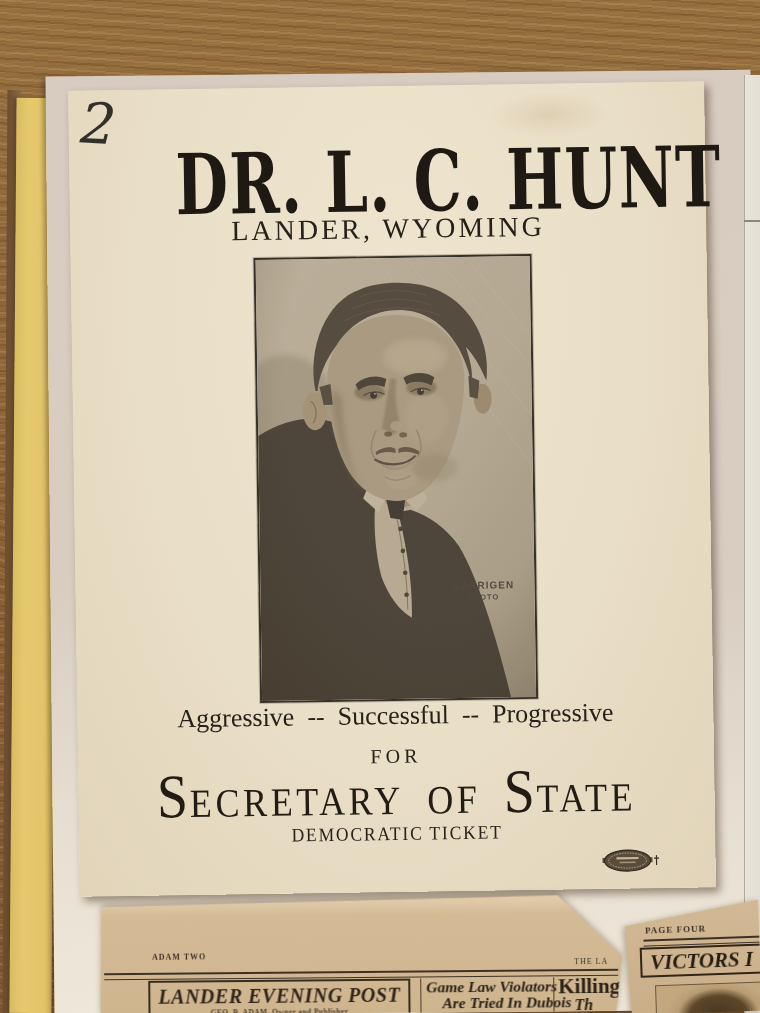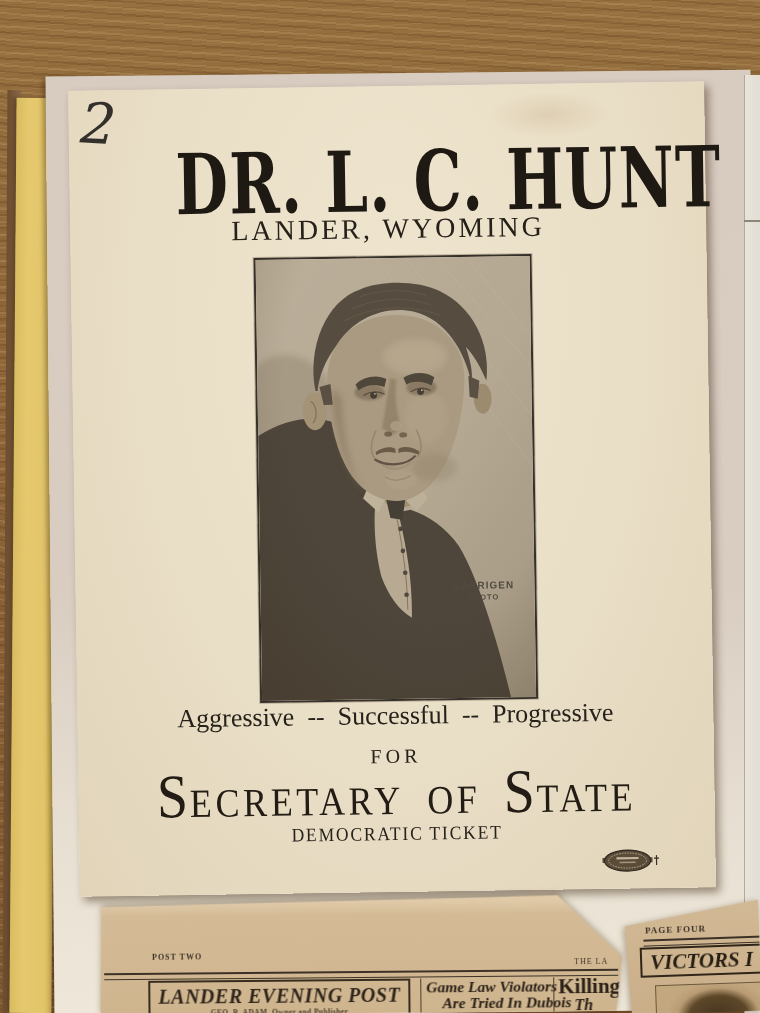--- a/index.html
+++ b/index.html
@@ -233,21 +233,21 @@
         <ellipse cx="26" cy="14" rx="19" ry="7.5" fill="none" stroke="#cec0a4" stroke-width="0.8" stroke-dasharray="1.5,1.2"></ellipse>
         <rect x="15" y="10.5" width="22" height="2.2" fill="#d6c9ad" opacity="0.85"></rect>
         <rect x="18" y="15" width="16" height="1.6" fill="#d6c9ad" opacity="0.6"></rect>
         <path d="M55,9 L55,19 M52.5,12 L57.5,12" stroke="#3a2f24" stroke-width="1.2"></path>
       </svg>
     </div>
   </div>
 
   <div class="newspaper-wrap">
     <div class="newspaper">
-      <div class="np-pagetwo">POST TWO</div>
+      <div class="np-pagetwo">ADAM TWO</div>
       <div class="np-thela">THE LA</div>
       <div class="np-rule"></div>
 
       <div class="np-masthead-box">
         <div class="np-masthead">LANDER EVENING POST</div>
         <div class="np-byline">GEO. B. ADAM, Owner and Publisher</div>
       </div>
 
       <div class="np-div1"></div>
       <div class="np-game">

